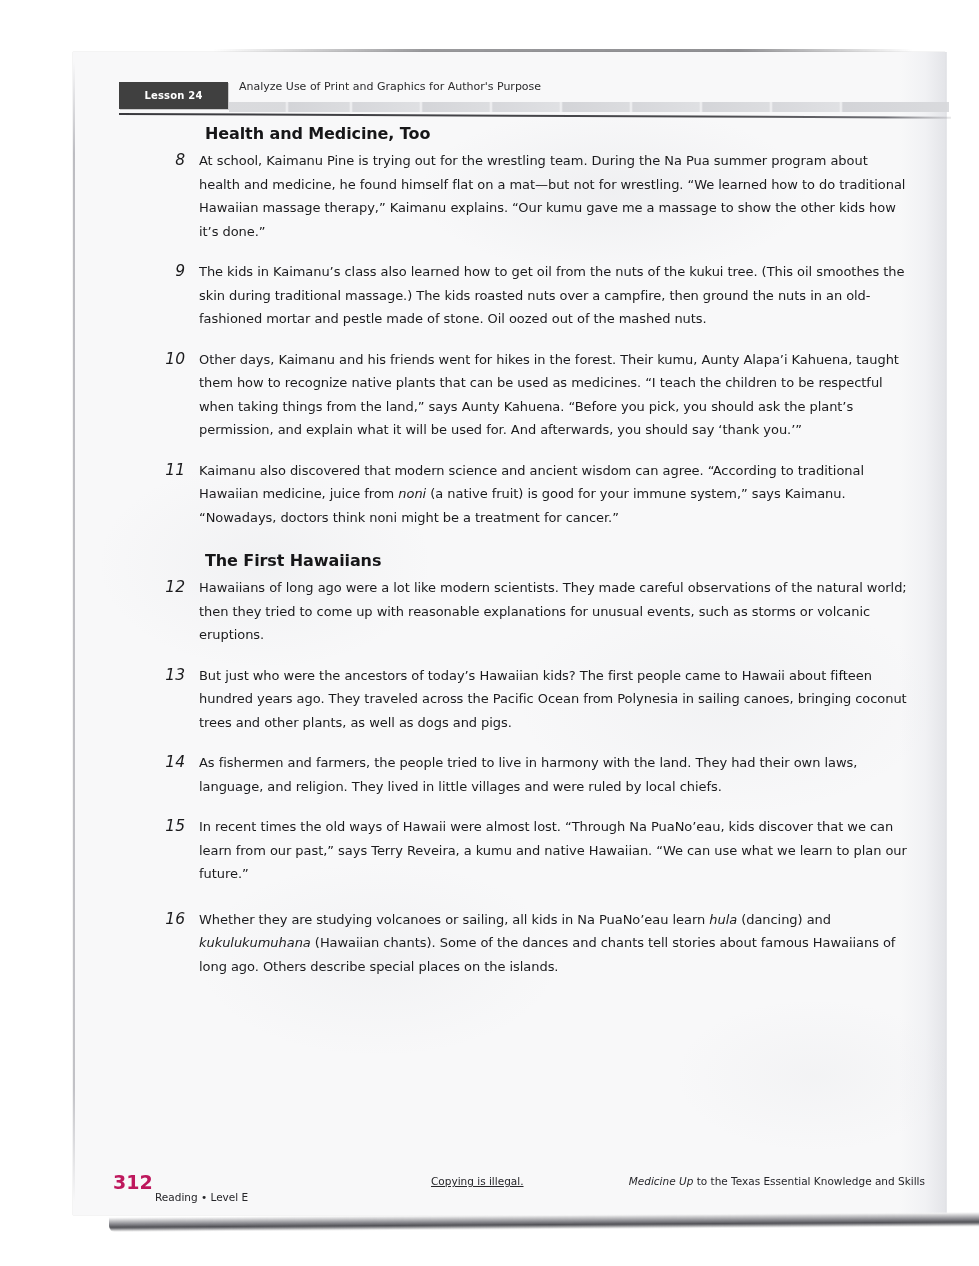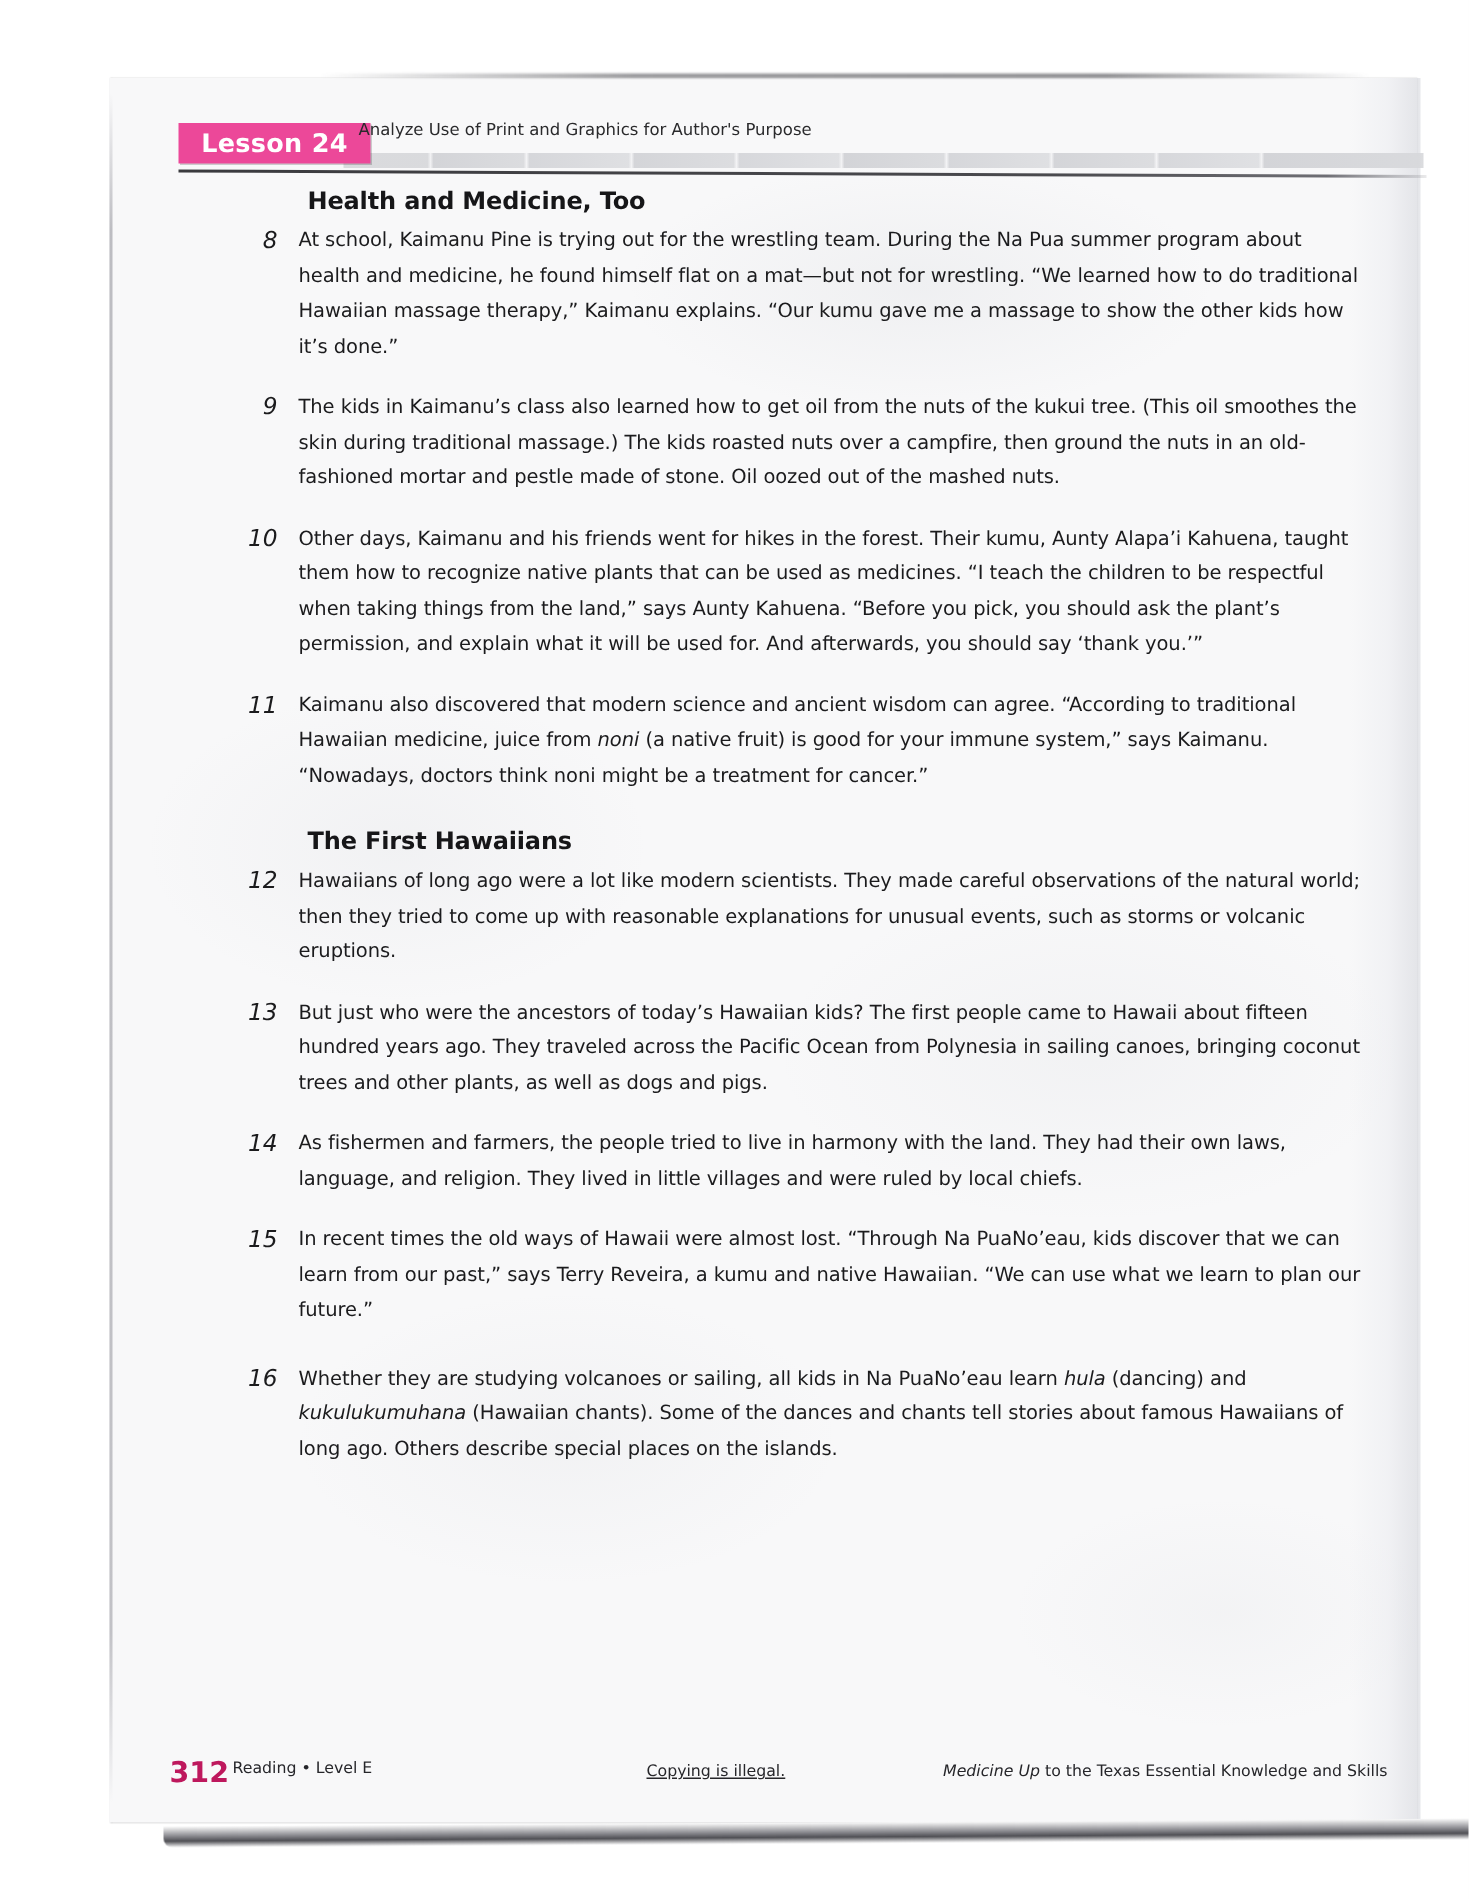--- a/index.html
+++ b/index.html
@@ -84,26 +84,26 @@
     position: absolute;
     left: 46px;
     top: 28px;
     width: 800px;
     height: 34px;
   }
   .lesson-badge {
     position: absolute;
     left: 0;
     top: 2px;
-    width: 128px;
+    width: 109px;
     height: 27px;
-    background: #ec4899;
+    background: #404040;
     color: #ffffff;
     font-weight: bold;
-    font-size: 17px;
+    font-size: 10px;
     letter-spacing: 0.2px;
     display: flex;
     align-items: center;
     justify-content: center;
     box-shadow: 1px 1px 0 rgba(0,0,0,0.18);
   }
   .lesson-title {
     position: absolute;
     left: 120px;
     top: 0px;
@@ -195,21 +195,21 @@
     position: absolute;
     left: 0;
     top: -2px;
     font-weight: bold;
     font-size: 19px;
     color: #be185d;
   }
   .footer-left {
     position: absolute;
     left: 42px;
-    top: 0;
+    top: 18px;
     white-space: nowrap;
   }
   .footer-center {
     position: absolute;
     left: 318px;
     top: 2px;
     white-space: nowrap;
     text-decoration: underline;
   }
   .footer-right {

